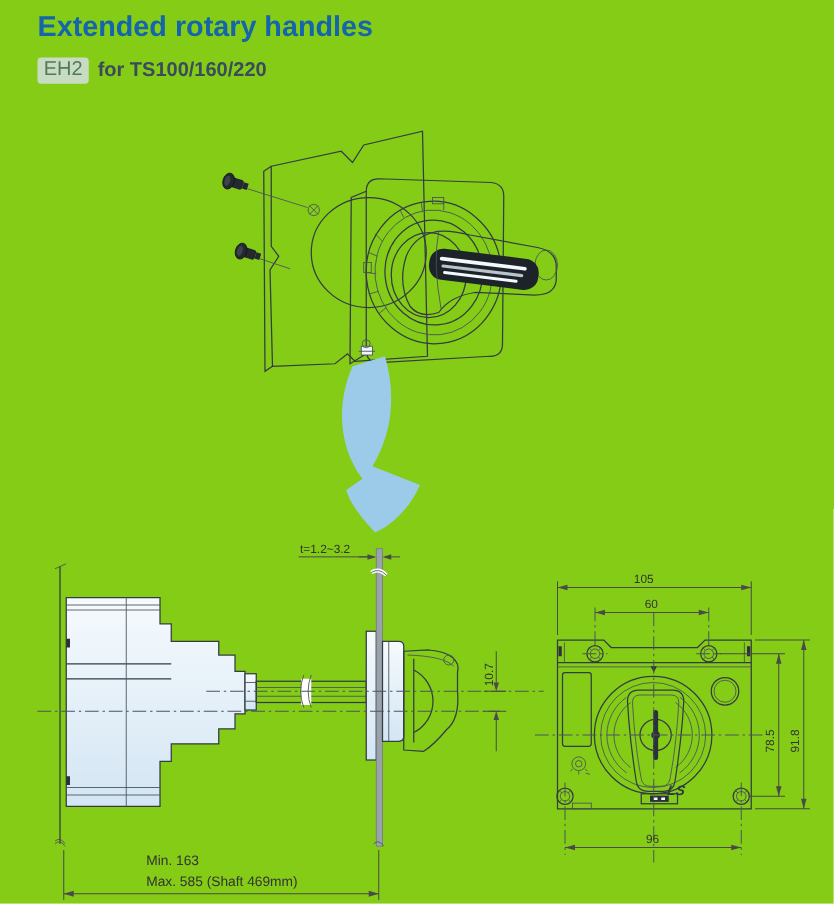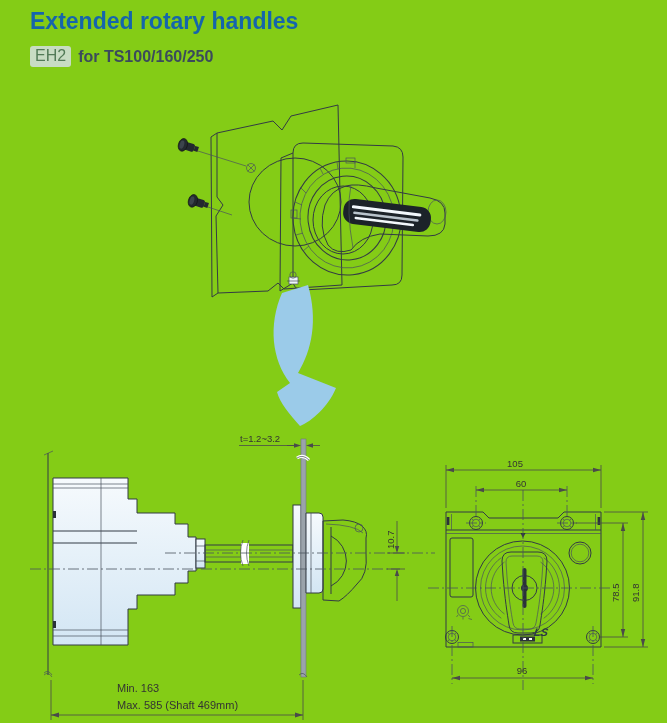--- a/index.html
+++ b/index.html
@@ -24,21 +24,21 @@
         font-family:"Liberation Sans",sans-serif;}
 </style>
 </head>
 <body>
 
 <div class="page">
 
   <div class="title">Extended rotary handles</div>
   <div class="subtitle">
     <span class="badge">EH2</span>
-    <span class="subtxt">for TS100/160/250</span>
+    <span class="subtxt">for TS100/160/220</span>
   </div>
 
   <svg style="left:140px;top:85px;" width="380" height="340" viewBox="0 0 380 340">
     <defs>
       <linearGradient id="gp1" x1="0" y1="0" x2="1" y2="1">
         <stop offset="0" stop-color="#f3f9fd"></stop>
           <stop offset="1" stop-color="#cfe3f1"></stop>
       </linearGradient>
       <linearGradient id="gp2" x1="0" y1="0" x2="0" y2="1">
         <stop offset="0" stop-color="#f7fbfe"></stop>

